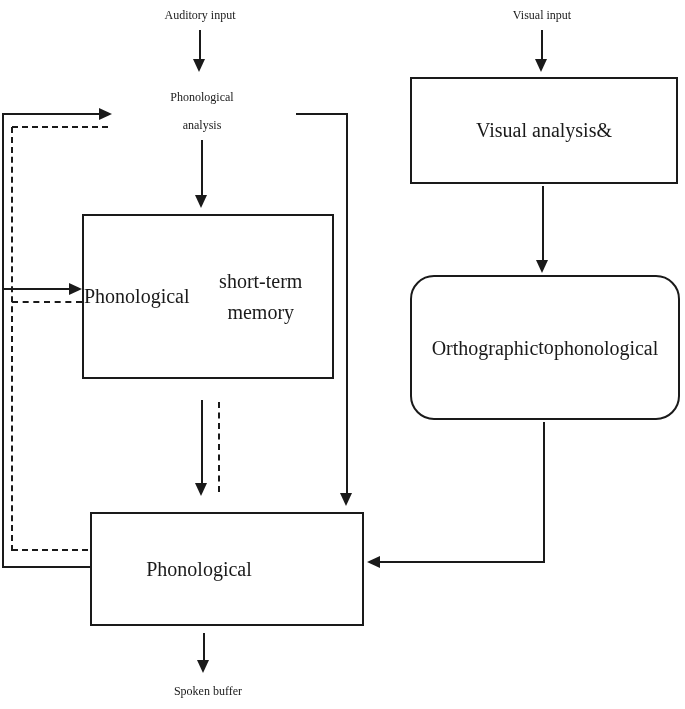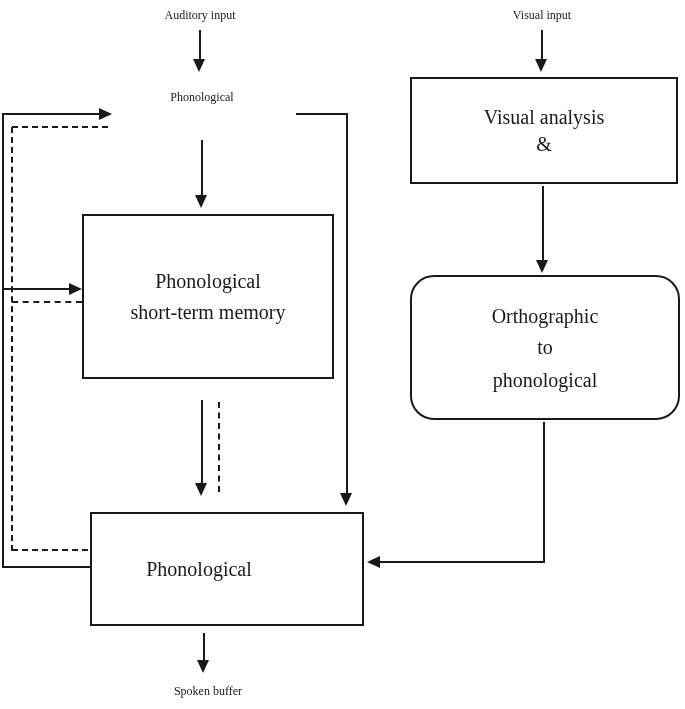--- a/index.html
+++ b/index.html
@@ -13,21 +13,21 @@
     width:685px;height:709px;
     background:var(--bg);
     font-family:"Liberation Serif","DejaVu Serif",serif;
     color:var(--text);
     overflow:hidden;
   }
   
   .box{
     position:absolute;box-sizing:border-box;
     border:2px solid var(--line);background:var(--bg);
-    display:flex;flex-direction:column;align-items:center;justify-content:center;
+    display:flex;align-items:center;justify-content:center;
     text-align:center;font-size:20px;line-height:28px;
   }
   #box-visual{left:410px;top:77px;width:268px;height:107px;line-height:27px;}
   #box-stm{left:82px;top:214px;width:252px;height:165px;font-size:20px;line-height:31px;}
   #box-ortho{left:410px;top:275px;width:270px;height:145px;line-height:28px;border-radius:24px;}
   #box-buffer{left:90px;top:512px;width:274px;height:114px;line-height:28px;padding-right:56px;}
   .bl-to{margin:3px 0 5px;}
   
   .lbl{position:absolute;text-align:center;font-size:12px;line-height:27px;}
   #lbl-auditory{left:115px;top:2px;width:170px;}
@@ -75,20 +75,21 @@
 </style>
 </head>
 <body>
 
 <div id="canvas">
 
   <div class="lbl" id="lbl-auditory">Auditory input</div>
   <div class="lbl" id="lbl-visual">Visual input</div>
   <div class="lbl" id="lbl-analysis">
     <div>Phonological</div>
+    <div>analysis</div>
   </div>
   <div class="lbl" id="lbl-spoken">Spoken buffer</div>
 
   <div class="box" id="box-visual">
     <div>Visual analysis</div>
     <div>&amp;</div>
   </div>
 
   <div class="box" id="box-stm">
     <div>Phonological</div>

